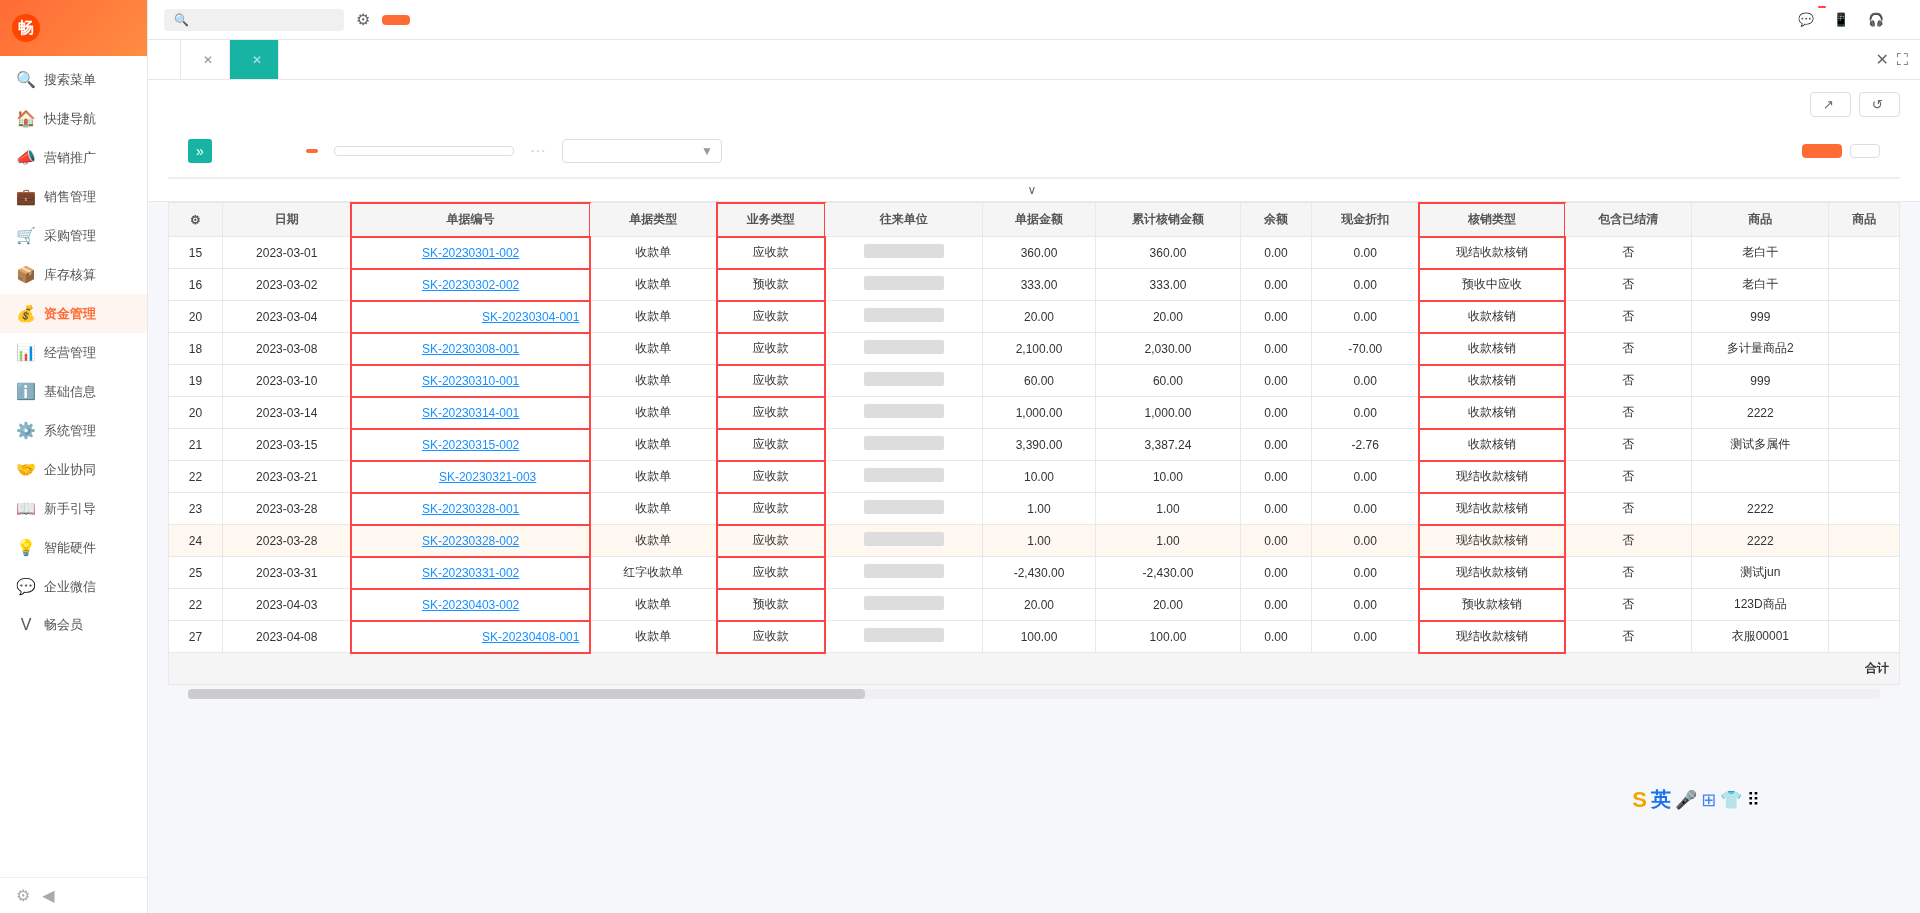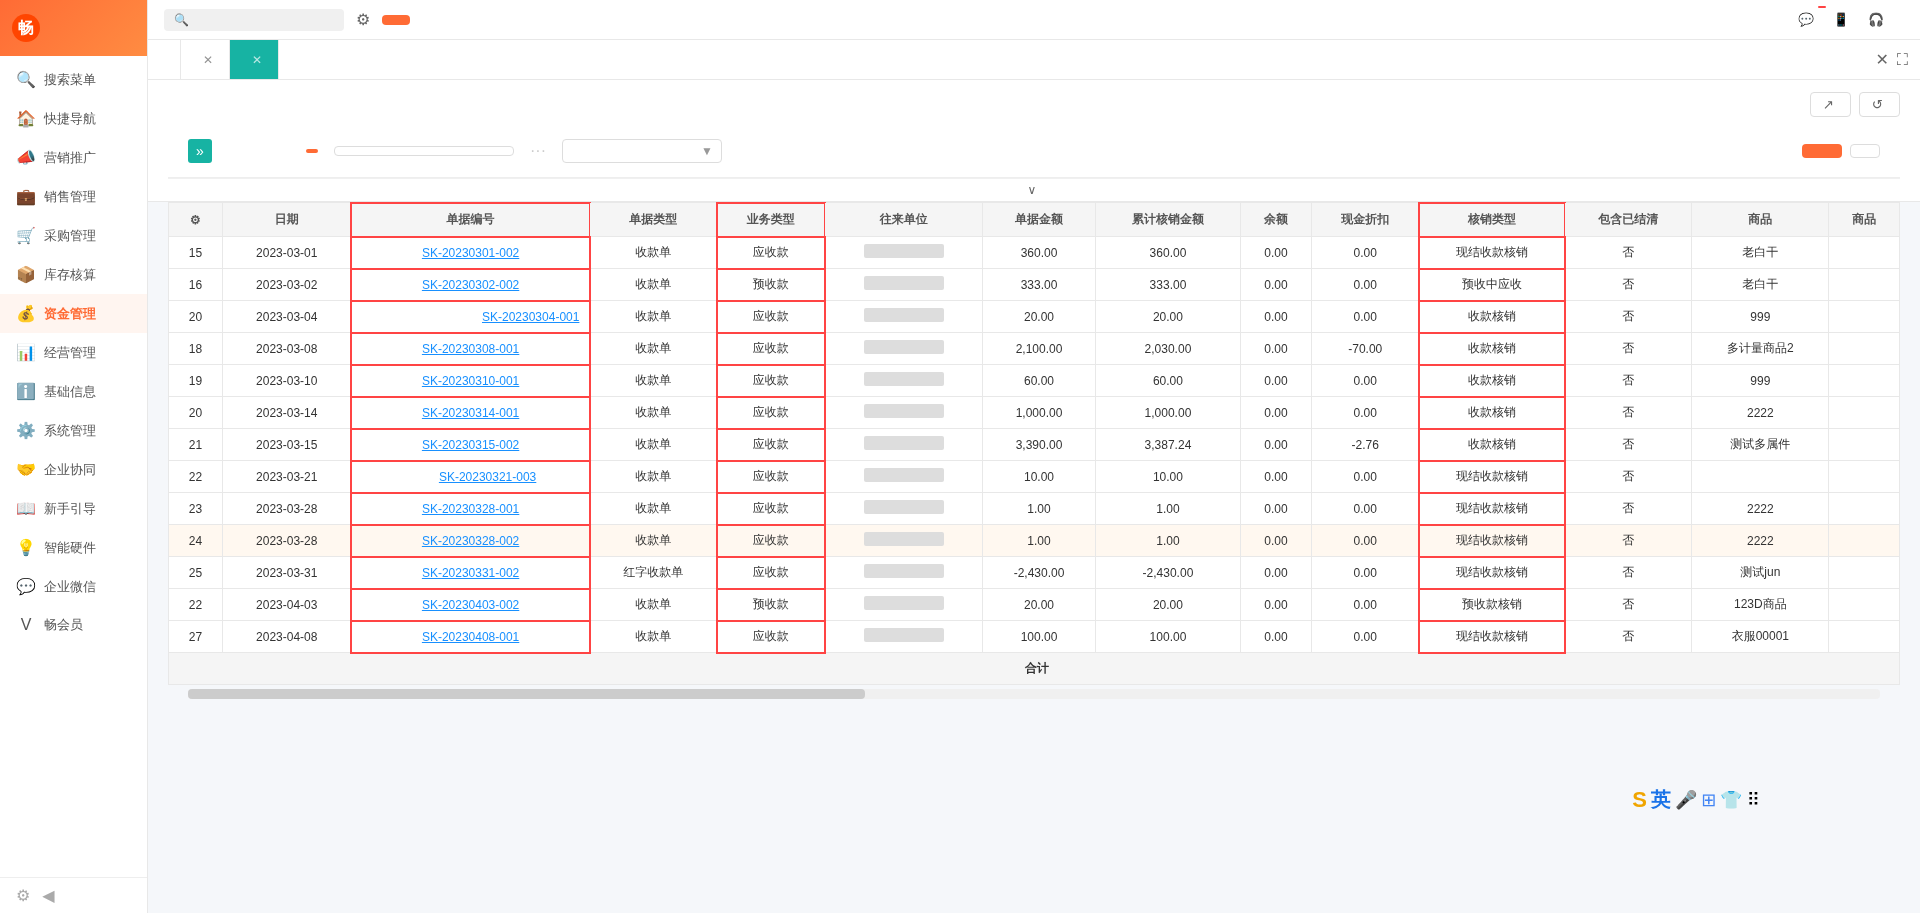--- a/index.html
+++ b/index.html
@@ -474,37 +474,37 @@
       <td>0.00</td>
       <td class="">0.00</td>
       <td style="outline:2px solid #ff4444;outline-offset:-1px;">预收款核销</td>
       <td>否</td>
       <td>123D商品</td>
       <td></td>
     </tr>
             <tr>
       <td>27</td>
       <td>2023-04-08</td>
-      <td style="outline:2px solid #ff4444;outline-offset:-1px;"><a class="link">SK-20230408-001</a></td>
+      <td style="outline:2px solid #ff4444;outline-offset:-1px;text-align:right;"><a class="link">SK-20230408-001</a></td>
       <td>收款单</td>
       <td style="outline:2px solid #ff4444;outline-offset:-1px;">应收款</td>
       <td><span style="background:#ddd;border-radius:2px;padding:1px 8px;display:inline-block;min-width:80px;height:14px;"></span></td>
       <td class="">100.00</td>
       <td class="">100.00</td>
       <td>0.00</td>
       <td class="">0.00</td>
       <td style="outline:2px solid #ff4444;outline-offset:-1px;">现结收款核销</td>
       <td>否</td>
       <td>衣服00001</td>
       <td></td>
     </tr>
           </tbody>
         <tfoot>
           <tr class="footer-row">
-            <td colspan="14" style="text-align:center;padding-left:16px;">合计</td>
+            <td colspan="14" style="text-align:right;padding-left:16px;">合计</td>
           </tr>
         </tfoot>
       </table>
       <div class="table-scrollbar">
         <div class="table-scrollbar-inner"></div>
       </div>
     </div>
   </div>
 </div>
 

